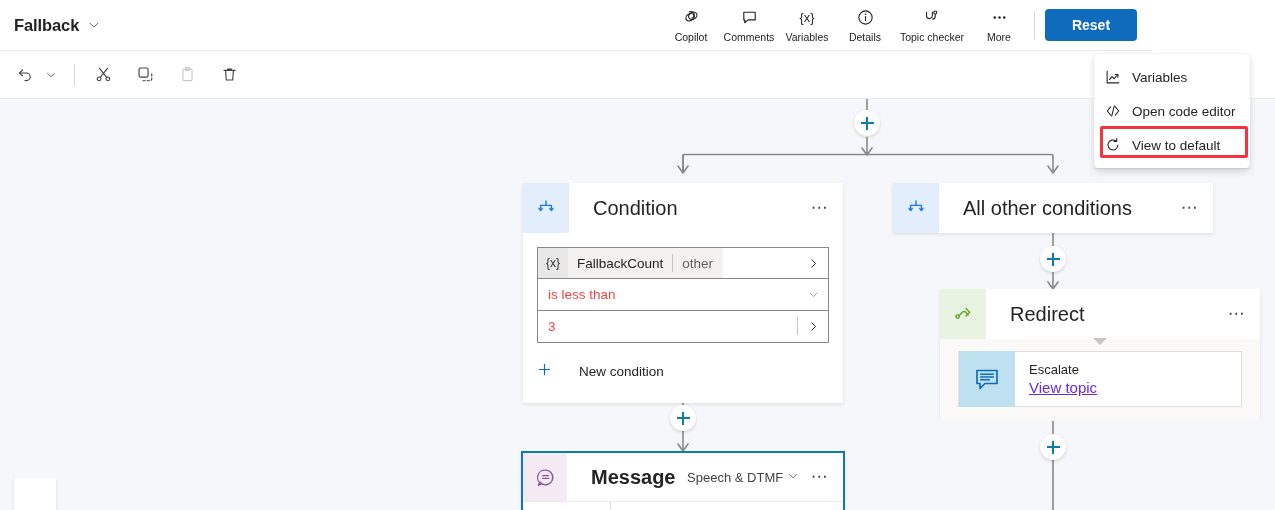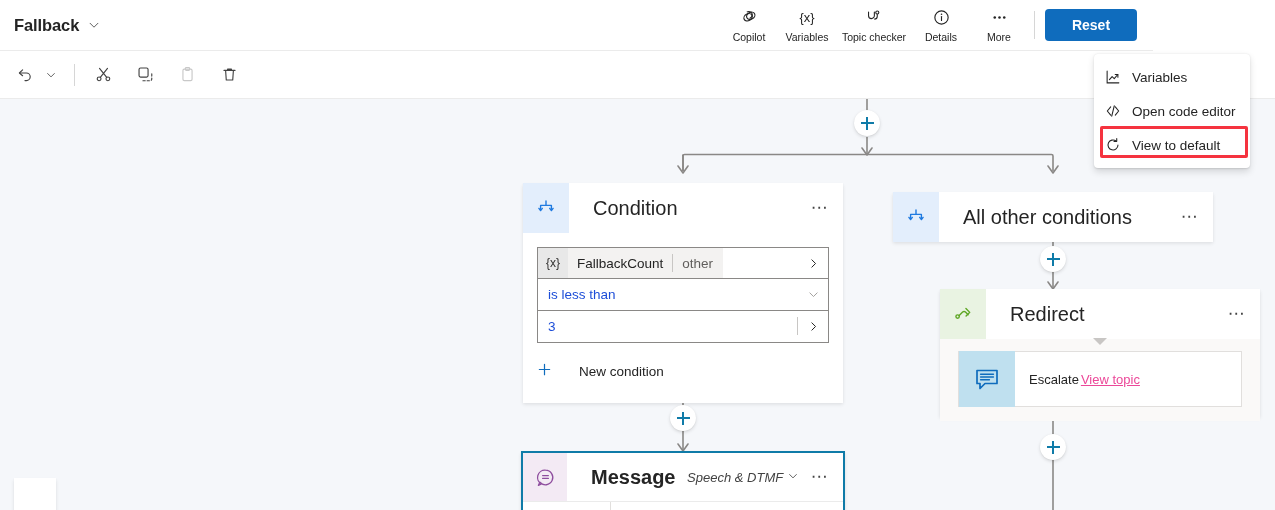--- a/index.html
+++ b/index.html
@@ -113,66 +113,66 @@
     width: 30px; height: 30px; display: flex; align-items: center; justify-content: center;
     background: #e8e8e8; font-size: 12px; color: #323130;
   }
   .var-name { font-size: 13.5px; color: #242424; padding: 0 9px; }
   .var-divider { width: 1px; height: 18px; background: #c8c6c4; }
   .var-type { font-size: 13.5px; color: #605e5c; padding-left: 9px; }
   .row-chevron {
     position: absolute; right: 8px; top: 0; height: 30px;
     display: flex; align-items: center; color: #201f1e; cursor: pointer;
   }
-  .row-text { font-size: 13.5px; color: #1d4ed8; padding-left: 10px; }
+  .row-text { font-size: 13.5px; color: #ef4444; padding-left: 10px; }
   .value-sep { position: absolute; right: 30px; top: 6px; width: 1px; height: 18px; background: #c8c6c4; }
   .new-condition {
     display: flex; align-items: center; gap: 27px;
     height: 36px; margin-top: 10px; cursor: pointer; padding-left: 14px;
     font-size: 13.5px; color: #242424;
   }
   .nc-plus { color: #0f6cbd; font-size: 18px; line-height: 1; }
 
   
-  #allother-node { left: 893px; top: 93px; width: 320px; height: 50px; }
+  #allother-node { left: 893px; top: 84px; width: 320px; height: 50px; }
   #allother-node .node-icon { background: #e3eefc; }
 
   
   #redirect-node { left: 940px; top: 190px; width: 320px; height: 128px; }
   #redirect-node .node-icon { background: #e9f3e2; }
   .redirect-body { background: #faf9f8; padding: 12px 18px 14px 18px; position: relative; }
   .redirect-caret {
     position: absolute; top: -1px; left: 50%; transform: translateX(-50%);
     width: 0; height: 0; border-left: 7px solid transparent; border-right: 7px solid transparent;
     border-top: 7px solid #c8c6c4;
   }
   .topic-card {
     display: flex; align-items: center; background: #ffffff;
     border: 1px solid #e1dfdd; height: 56px;
   }
   .topic-card-icon {
     width: 56px; height: 56px; background: #bfe0ef;
     display: flex; align-items: center; justify-content: center; flex: 0 0 56px;
   }
-  .topic-card-text { padding-left: 14px; display: flex; flex-direction: row; gap: 2px; }
+  .topic-card-text { padding-left: 14px; display: flex; flex-direction: column; gap: 2px; }
   .topic-card-name { font-size: 13px; color: #242424; }
   .topic-card-link {
-    font-size: 13px; color: #ec4899; text-decoration: underline; cursor: pointer;
+    font-size: 15px; color: #6d28d9; text-decoration: underline; cursor: pointer;
   }
 
   
   #msg-node {
     left: 521px; top: 352px; width: 324px; height: 80px;
     border: 2px solid #0f7ba8; background: #ffffff;
   }
   #msg-node .node-head { height: 48px; }
   #msg-node .node-icon { background: #f3eaf4; width: 44px; flex: 0 0 44px; height: 48px; }
   .msg-channel {
     margin-left: auto; display: flex; align-items: center; gap: 4px;
-    font-size: 13px; color: #424242; cursor: pointer; font-style: italic;
+    font-size: 13px; color: #424242; cursor: pointer;
   }
   .msg-body {
     border-top: 1px solid #ebebeb; height: 30px; display: flex; background: #ffffff;
   }
   .msg-body-left { width: 88px; border-right: 1px solid #e1dfdd; }
 
   
   .plus-btn {
     position: absolute; width: 26px; height: 26px; border-radius: 50%;
     background: #ffffff; box-shadow: 0 1.6px 3.6px rgba(0,0,0,0.13), 0 0.3px 0.9px rgba(0,0,0,0.10);
@@ -232,50 +232,58 @@
         <span class="ic">
           <svg width="19" height="19" viewBox="0 0 20 20">
               <path d="M7.2 4.2c2.2-1.1 4.6-.3 5.4 1.6.8 1.9-.3 4.1-2.5 5.2" fill="none" stroke="currentColor" stroke-width="1.2"></path>
               <ellipse cx="8.5" cy="9.8" rx="4.6" ry="3.6" transform="rotate(-28 8.5 9.8)" fill="none" stroke="currentColor" stroke-width="1.2"></ellipse>
               <ellipse cx="11.3" cy="8.2" rx="4.6" ry="3.6" transform="rotate(-28 11.3 8.2)" fill="none" stroke="currentColor" stroke-width="1.2"></ellipse>
             </svg>
         </span>
         <span class="lbl">Copilot</span>
       </div>
 
+      <div class="cmd-btn">
+        <span class="ic">
+          <svg width="19" height="19" viewBox="0 0 20 20">
+              <path d="M4 4.5h12v8H8.5L5 15.5V12.5H4z" fill="none" stroke="currentColor" stroke-width="1.2" stroke-linejoin="round"></path>
+            </svg>
+        </span>
+        <span class="lbl">Comments</span>
+      </div>
 
       <div class="cmd-btn">
         <span class="ic">
           <svg width="22" height="19" viewBox="0 0 24 20">
               <text x="12" y="15" font-family="Liberation Sans, sans-serif" font-size="14" text-anchor="middle" fill="currentColor">{x}</text>
             </svg>
         </span>
         <span class="lbl">Variables</span>
+      </div>
+
+      <div class="cmd-btn">
+        <span class="ic">
+          <svg width="19" height="19" viewBox="0 0 20 20">
+              <circle cx="10" cy="10" r="7" fill="none" stroke="currentColor" stroke-width="1.2"></circle>
+              <path d="M10 9v4.2" stroke="currentColor" stroke-width="1.2" stroke-linecap="round"></path>
+              <circle cx="10" cy="6.6" r="0.85" fill="currentColor"></circle>
+            </svg>
+        </span>
+        <span class="lbl">Details</span>
       </div>
 
       <div class="cmd-btn wide">
         <span class="ic">
           <svg width="20" height="19" viewBox="0 0 22 20">
               <path d="M5 4v4a3.2 3.2 0 0 0 6.4 0V4" fill="none" stroke="currentColor" stroke-width="1.2" stroke-linecap="round"></path>
               <circle cx="14.6" cy="4.6" r="1.7" fill="none" stroke="currentColor" stroke-width="1.2"></circle>
               <path d="M14.6 6.3v2.2a3.3 3.3 0 0 1-3.3 3.3" fill="none" stroke="currentColor" stroke-width="1.2"></path>
             </svg>
         </span>
         <span class="lbl">Topic checker</span>
-      </div>
-
-      <div class="cmd-btn">
-        <span class="ic">
-          <svg width="19" height="19" viewBox="0 0 20 20">
-              <circle cx="10" cy="10" r="7" fill="none" stroke="currentColor" stroke-width="1.2"></circle>
-              <path d="M10 9v4.2" stroke="currentColor" stroke-width="1.2" stroke-linecap="round"></path>
-              <circle cx="10" cy="6.6" r="0.85" fill="currentColor"></circle>
-            </svg>
-        </span>
-        <span class="lbl">Details</span>
       </div>
 
       <div class="cmd-btn">
         <span class="ic">
           <svg width="19" height="19" viewBox="0 0 20 20">
               <circle cx="5" cy="10" r="1.35" fill="currentColor"></circle>
               <circle cx="10" cy="10" r="1.35" fill="currentColor"></circle>
               <circle cx="15" cy="10" r="1.35" fill="currentColor"></circle>
             </svg>
         </span>

